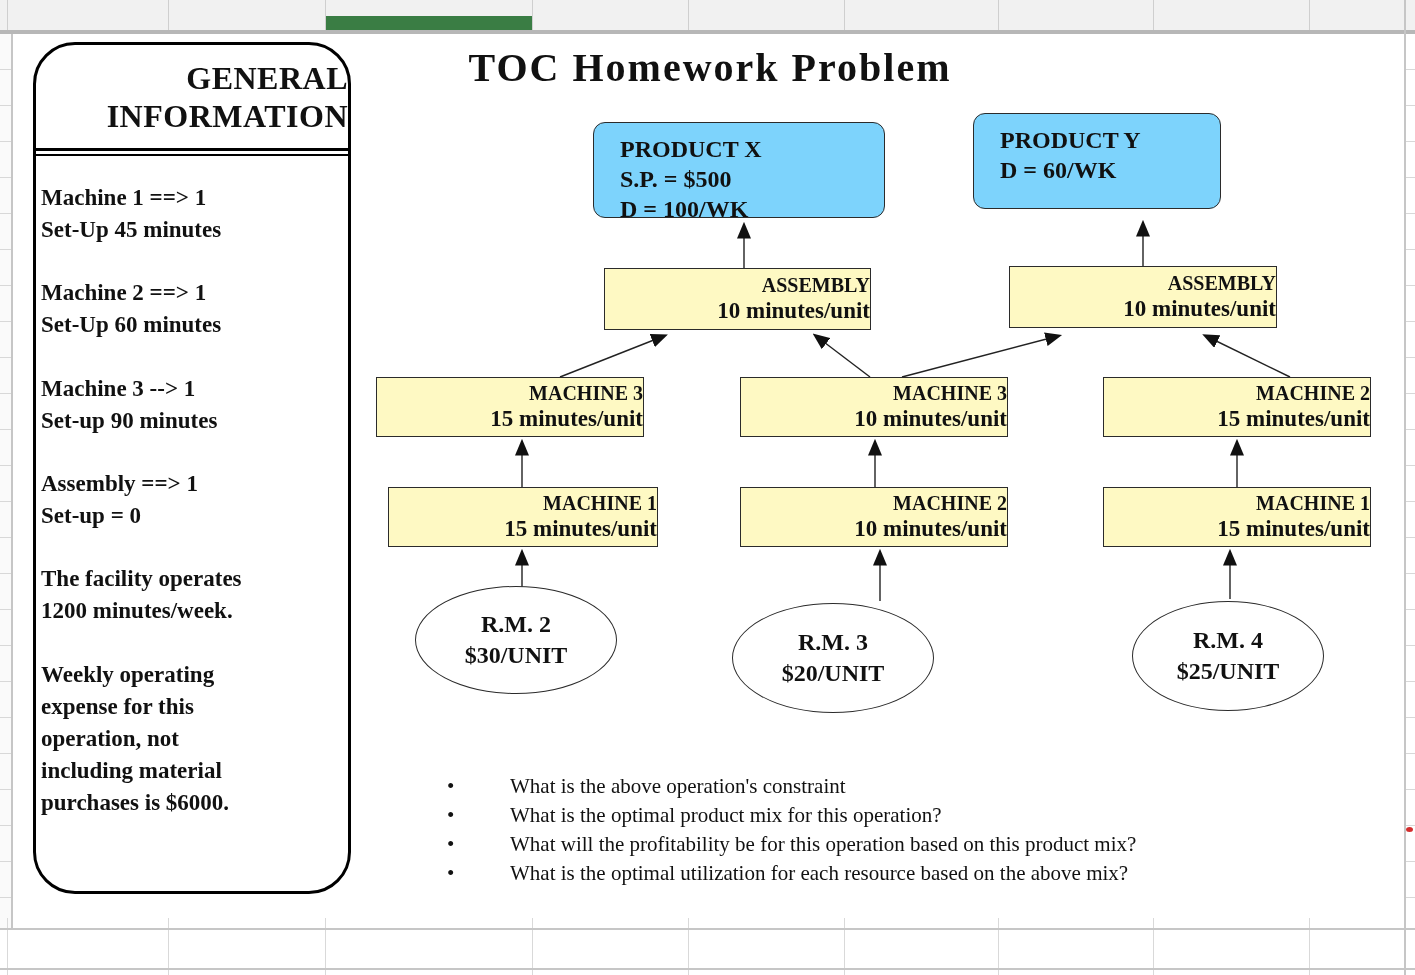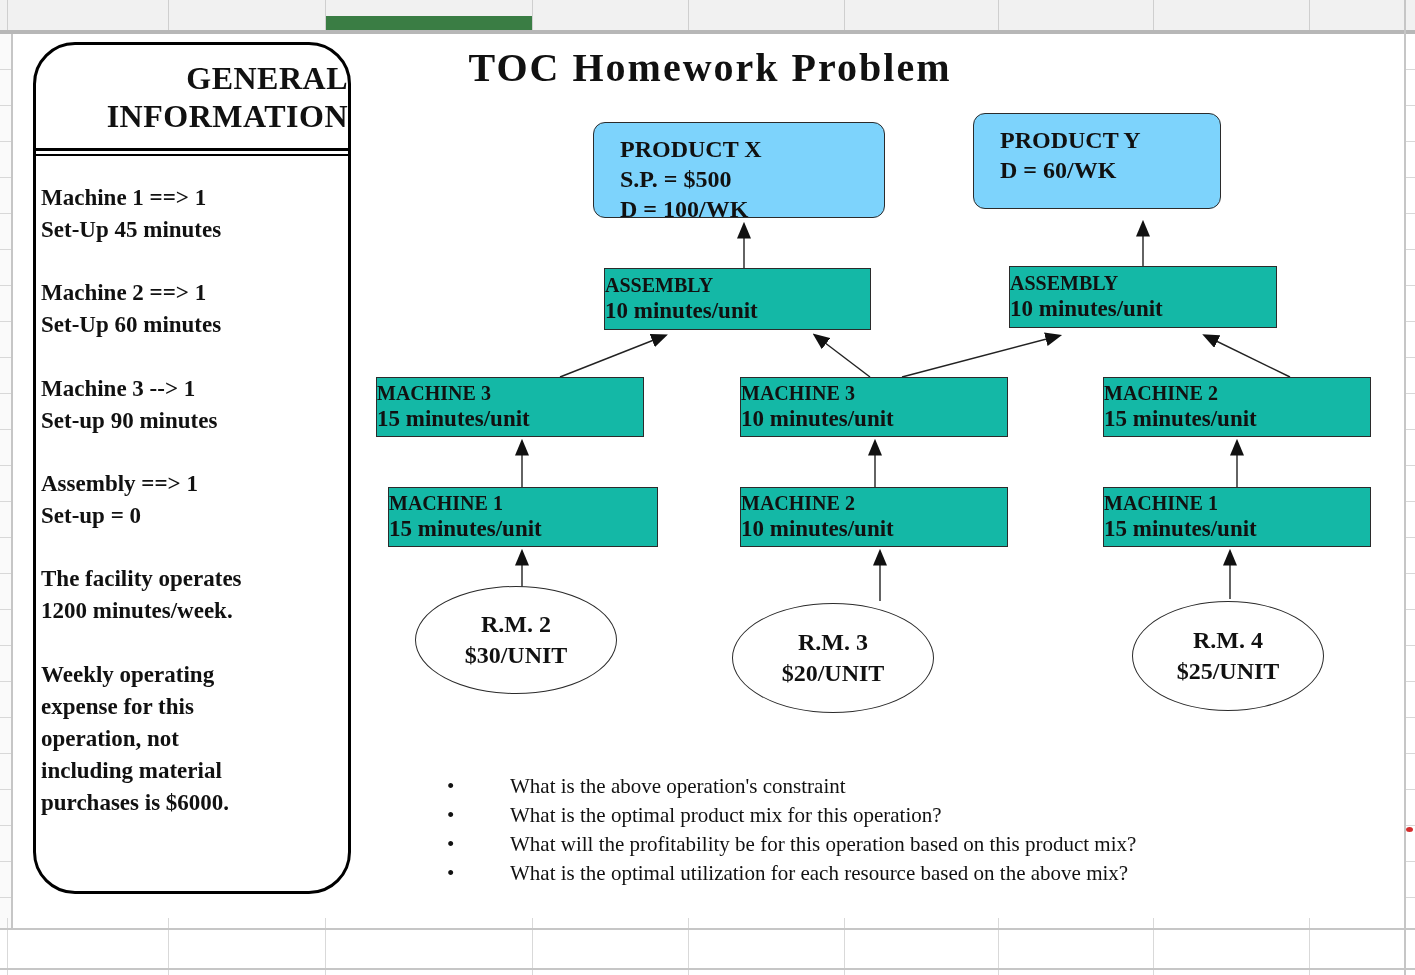--- a/index.html
+++ b/index.html
@@ -31,22 +31,22 @@
   .gi-body{padding:26px 6px 0 5px;font-size:23px;font-weight:bold;line-height:1.4;}
   .gi-item{margin-bottom:31px;}
 
   
   #main-title{position:absolute;left:420px;top:44px;width:580px;text-align:center;
               font-size:40px;font-weight:bold;letter-spacing:2px;}
 
   
   .pbox{position:absolute;border:1.6px solid #2b2b2b;border-radius:12px;background:#7dd3fc;
         box-sizing:border-box;padding:11px 0 0 26px;font-size:24px;font-weight:bold;line-height:1.25;}
-  .nbox{position:absolute;border:1.6px solid #2b2b2b;background:#14b8a6;box-sizing:border-box;
-        display:flex;flex-direction:column;align-items:flex-start;justify-content:center;text-align:center;}
+  .nbox{position:absolute;border:1.6px solid #2b2b2b;background:#fef9c3;box-sizing:border-box;
+        display:flex;flex-direction:column;align-items:flex-end;justify-content:center;text-align:center;}
   .nbox .nn{font-size:20px;font-weight:bold;line-height:1.15;}
   .nbox .nr{font-size:23px;font-weight:bold;line-height:1.2;}
   .rm{position:absolute;border:1.6px solid #2b2b2b;border-radius:50%;background:#fff;box-sizing:border-box;
       display:flex;flex-direction:column;align-items:center;justify-content:center;text-align:center;
       font-size:24px;font-weight:bold;line-height:1.3;}
 
   #prodX{left:593px;top:122px;width:292px;height:96px;}
   #prodY{left:973px;top:113px;width:248px;height:96px;}
   #asmL{left:604px;top:268px;width:267px;height:62px;}
   #asmR{left:1009px;top:266px;width:268px;height:62px;}

